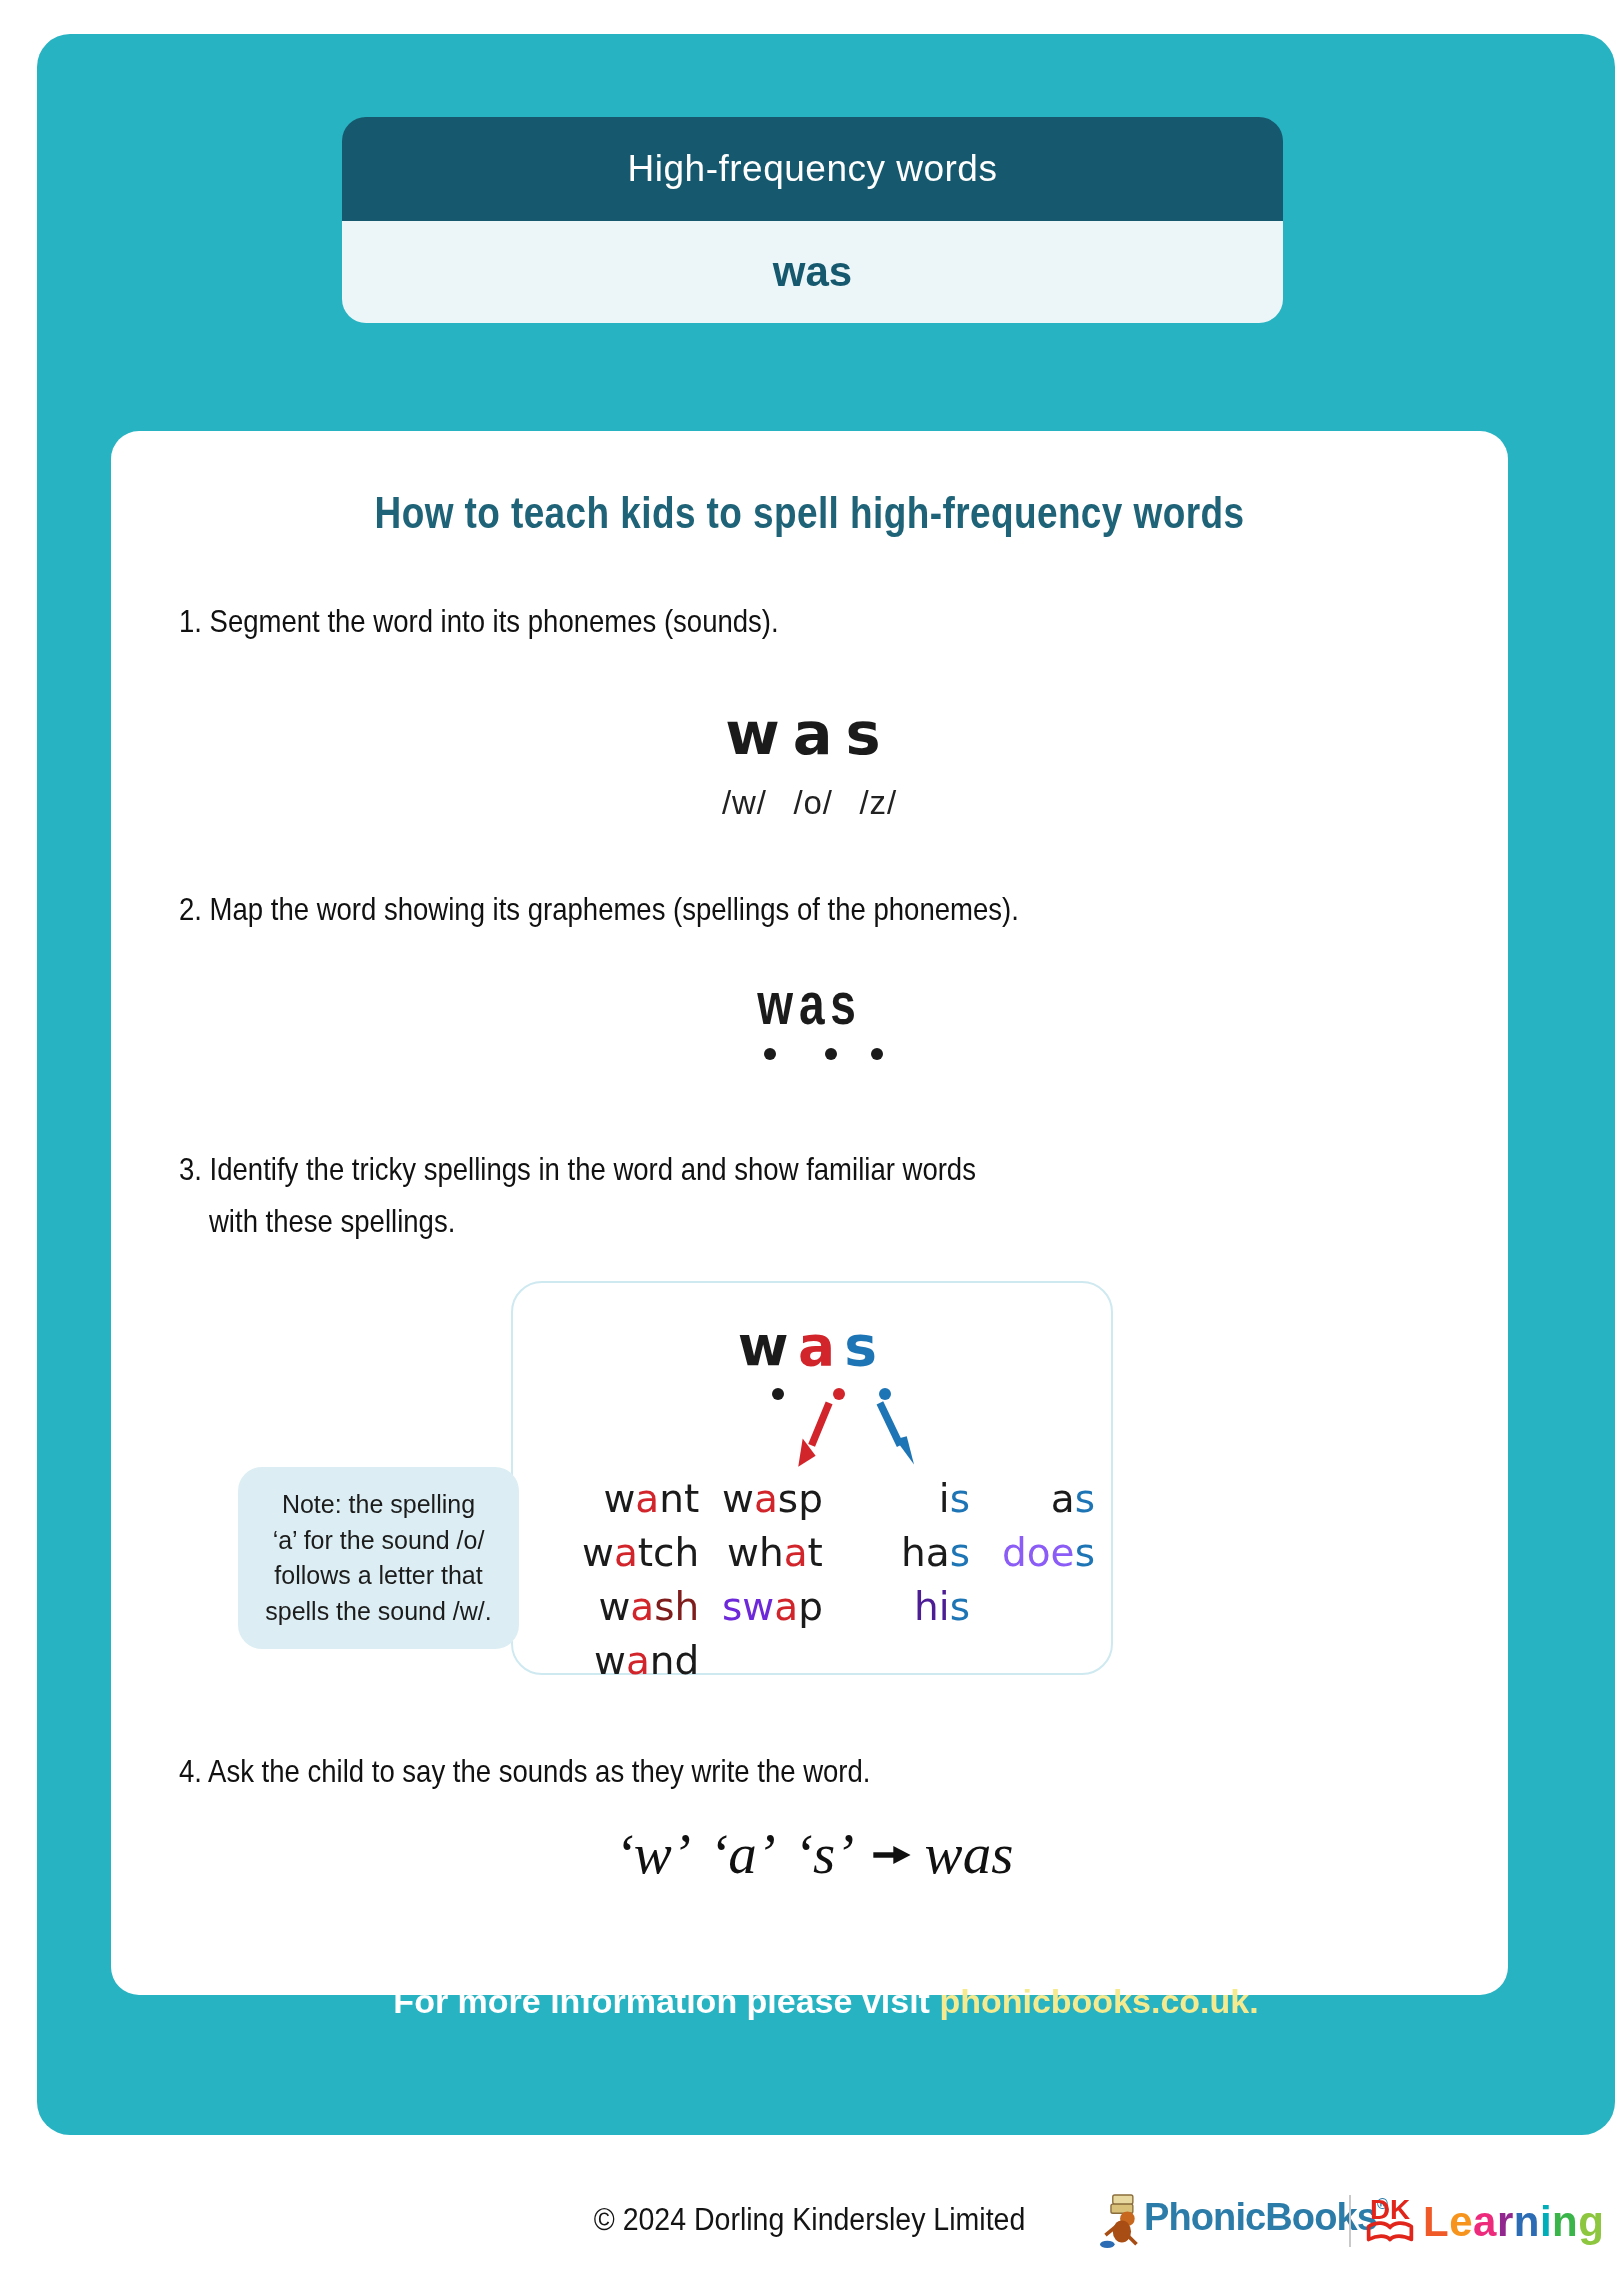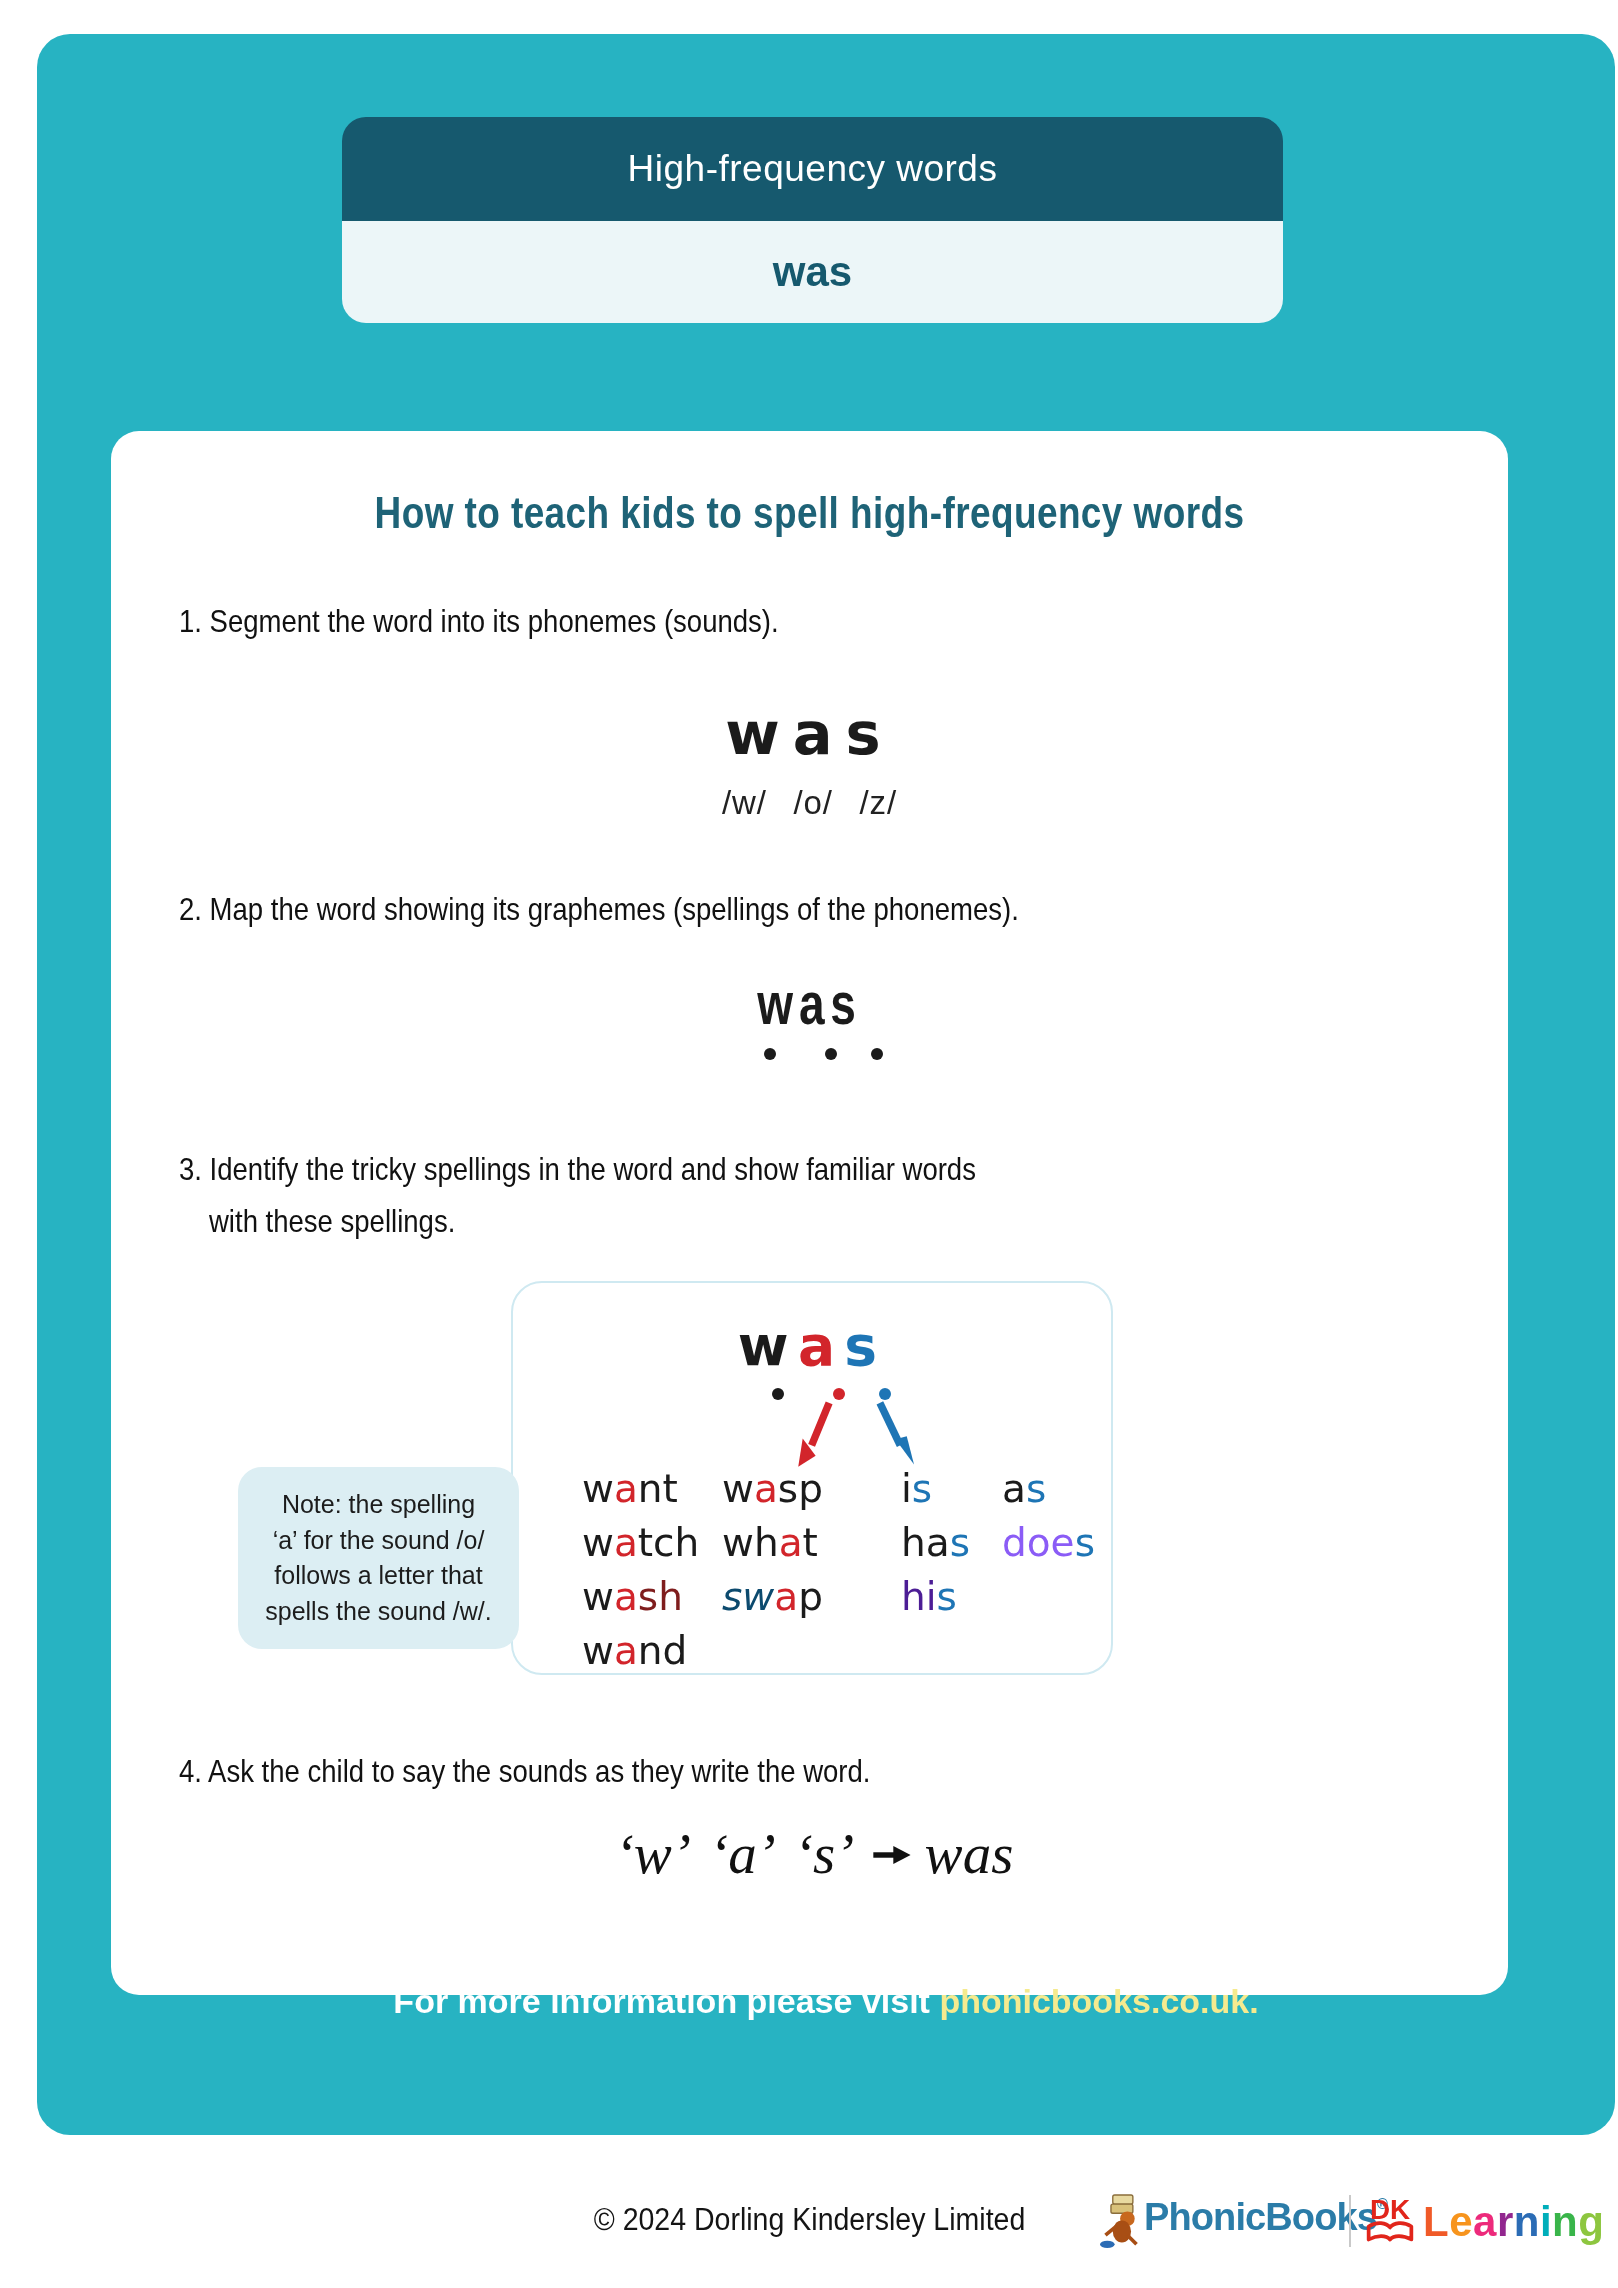--- a/index.html
+++ b/index.html
@@ -59,21 +59,21 @@
   .step2-dots{left:653px;top:617px;width:129px;}
 
   
   .tricky-box{position:absolute;left:400px;top:850px;width:602px;height:394px;
     background:#fff;border:2.8px solid var(--boxborder);border-radius:31px;}
   .box-word{position:absolute;left:0;right:0;top:31px;text-align:center;
     font-family:"DejaVu Sans",sans-serif;font-weight:700;font-size:55px;letter-spacing:9.2px;}
   .box-dots{left:259px;top:105px;width:129px;}
   .arrows-svg{position:absolute;left:258px;top:116px;}
   .word-grid{position:absolute;left:0;top:177px;width:100%;height:212px;}
-  .word-col{position:absolute;top:6px;}
+  .word-col{position:absolute;top:16px;text-align:right;}
   .word-col.col1{left:69px;}
   .word-col.col2{left:209px;}
   .word-col.col3{left:388px;}
   .word-col.col4{left:489px;}
   .word{height:54px;font-family:"DejaVu Sans",sans-serif;font-size:39px;color:var(--ink);
     white-space:nowrap;}
 
   
   .note-box{position:absolute;left:127px;top:1036px;width:281px;background:var(--notebg);
     border-radius:24px;padding:20px 17px;text-align:center;color:#1c1c1c;
@@ -160,21 +160,21 @@
         <div class="word-grid" id="word-grid">
             <div class="word-col col1">
               <div class="word"><span style="color: rgb(27, 27, 27);">w</span><span style="color: rgb(210, 37, 43);">a</span><span style="color: rgb(27, 27, 27);">nt</span></div>
               <div class="word"><span style="color: rgb(27, 27, 27);">w</span><span style="color: rgb(210, 37, 43);">a</span><span style="color: rgb(27, 27, 27);">tch</span></div>
               <div class="word"><span style="color: rgb(27, 27, 27);">w</span><span style="color: rgb(210, 37, 43);">a</span><span style="color: #7f1d1d;">sh</span></div>
               <div class="word"><span style="color: rgb(27, 27, 27);">w</span><span style="color: rgb(210, 37, 43);">a</span><span style="color: rgb(27, 27, 27);">nd</span></div>
             </div>
             <div class="word-col col2">
               <div class="word"><span style="color: rgb(27, 27, 27);">w</span><span style="color: rgb(210, 37, 43);">a</span><span style="color: rgb(27, 27, 27);">sp</span></div>
               <div class="word"><span style="color: rgb(27, 27, 27);">wh</span><span style="color: rgb(210, 37, 43);">a</span><span style="color: rgb(27, 27, 27);">t</span></div>
-              <div class="word"><span style="color: #0c4a6e; font-style: italic;">sw</span><span style="color: rgb(210, 37, 43);">a</span><span style="color: rgb(27, 27, 27);">p</span></div>
+              <div class="word"><span style="color: #6d28d9;">sw</span><span style="color: rgb(210, 37, 43);">a</span><span style="color: rgb(27, 27, 27);">p</span></div>
             </div>
             <div class="word-col col3">
               <div class="word"><span style="color: rgb(27, 27, 27);">i</span><span style="color: rgb(30, 117, 181);">s</span></div>
               <div class="word"><span style="color: rgb(27, 27, 27);">ha</span><span style="color: rgb(30, 117, 181);">s</span></div>
               <div class="word"><span style="color: #4c1d95;">hi</span><span style="color: rgb(30, 117, 181);">s</span></div>
             </div>
             <div class="word-col col4">
               <div class="word"><span style="color: rgb(27, 27, 27);">a</span><span style="color: rgb(30, 117, 181);">s</span></div>
               <div class="word"><span style="color: #8b5cf6;">doe</span><span style="color: rgb(30, 117, 181);">s</span></div>
             </div>

